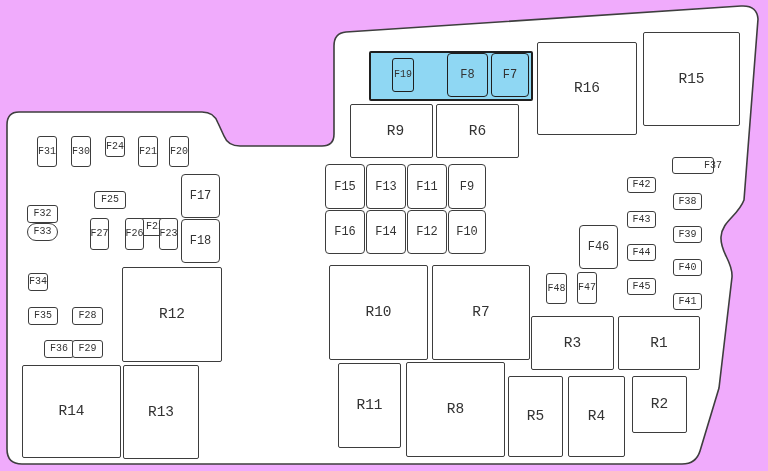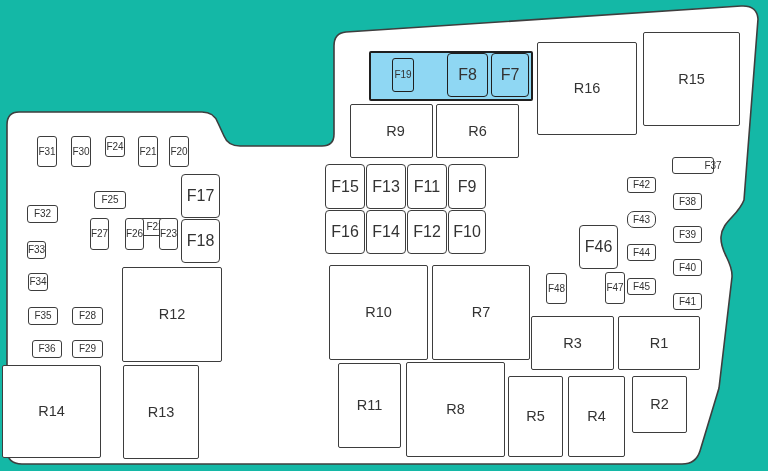--- a/index.html
+++ b/index.html
@@ -1,20 +1,20 @@
 <!DOCTYPE html>
 <html><head>
 <meta charset="utf-8">
 <style>
   html,body{margin:0;padding:0;background:#ffffff;}
   .stage{
     position:relative;
     width:768px;height:471px;
-    background:#14b8a6;
-    font-family:Liberation Sans, sans-serif;
+    background:#f0abfc;
+    font-family:Liberation Mono, monospace;
     overflow:hidden;
   }
   .stage svg{position:absolute;left:0;top:0;}
   #strip{
     position:absolute;
     background:#8fd7f3;
     border:2.5px solid #1f1f1f;
     border-radius:2px;
     box-sizing:border-box;
   }
@@ -24,21 +24,21 @@
     display:flex;
     align-items:center;
     justify-content:center;
     background:#ffffff;
     border:1.5px solid #3d3d3d;
     color:#333333;
     line-height:1;
     white-space:nowrap;
   }
   .fv,.fh{border-radius:3px;font-size:10px;}
-  .sq{border-radius:4px;border-width:1.8px;font-size:16px;}
+  .sq{border-radius:4px;border-width:1.8px;font-size:12px;}
   .relay{border-radius:2px;font-size:14.5px;border-width:1.4px;}
   .hl{background:#8fd7f3;border-color:#1f1f1f;}
 </style>
 </head>
 <body>
 
 <div class="stage">
   <svg width="768" height="471" viewBox="0 0 768 471" aria-hidden="true">
     <path d="M 19,112
          L 202,112
@@ -69,63 +69,63 @@
   <div id="boxes">
       <div class="box fv hl" style="left: 392px; top: 58px; width: 22px; height: 34px;">F19</div>
       <div class="box sq hl" style="left: 447px; top: 53px; width: 41px; height: 44px;">F8</div>
       <div class="box sq hl" style="left: 491px; top: 53px; width: 38px; height: 44px;">F7</div>
       <div class="box fv" style="left: 37px; top: 136px; width: 20px; height: 31px;">F31</div>
       <div class="box fv" style="left: 71px; top: 136px; width: 20px; height: 31px;">F30</div>
       <div class="box fv" style="left: 105px; top: 136px; width: 20px; height: 21px;">F24</div>
       <div class="box fv" style="left: 138px; top: 136px; width: 20px; height: 31px;">F21</div>
       <div class="box fv" style="left: 169px; top: 136px; width: 20px; height: 31px;">F20</div>
       <div class="box fh" style="left: 27px; top: 205px; width: 31px; height: 18px;">F32</div>
-      <div class="box fh" style="left: 27px; top: 241px; width: 19px; height: 18px;">F33</div>
+      <div class="box fh" style="left: 27px; top: 223px; width: 31px; height: 18px; border-radius: 9px;">F33</div>
       <div class="box fh" style="left: 94px; top: 191px; width: 32px; height: 18px;">F25</div>
       <div class="box fh" style="left: 137px; top: 191px; width: 36px; height: 18px; margin-top: 27px;">F22</div>
       <div class="box fv" style="left: 90px; top: 218px; width: 19px; height: 32px;">F27</div>
       <div class="box fv" style="left: 125px; top: 218px; width: 19px; height: 32px;">F26</div>
       <div class="box fv" style="left: 159px; top: 218px; width: 19px; height: 32px;">F23</div>
       <div class="box sq" style="left: 181px; top: 174px; width: 39px; height: 44px;">F17</div>
       <div class="box sq" style="left: 181px; top: 219px; width: 39px; height: 44px;">F18</div>
       <div class="box fh" style="left: 28px; top: 273px; width: 20px; height: 18px;">F34</div>
       <div class="box fh" style="left: 28px; top: 307px; width: 30px; height: 18px;">F35</div>
       <div class="box fh" style="left: 72px; top: 307px; width: 31px; height: 18px;">F28</div>
-      <div class="box fh" style="left: 32px; top: 340px; width: 30px; height: 18px;">F36</div>
+      <div class="box fh" style="left: 44px; top: 340px; width: 30px; height: 18px;">F36</div>
       <div class="box fh" style="left: 72px; top: 340px; width: 31px; height: 18px;">F29</div>
       <div class="box sq" style="left: 325px; top: 164px; width: 40px; height: 45px;">F15</div>
       <div class="box sq" style="left: 366px; top: 164px; width: 40px; height: 45px;">F13</div>
       <div class="box sq" style="left: 407px; top: 164px; width: 40px; height: 45px;">F11</div>
       <div class="box sq" style="left: 448px; top: 164px; width: 38px; height: 45px;">F9</div>
       <div class="box sq" style="left: 325px; top: 210px; width: 40px; height: 44px;">F16</div>
       <div class="box sq" style="left: 366px; top: 210px; width: 40px; height: 44px;">F14</div>
       <div class="box sq" style="left: 407px; top: 210px; width: 40px; height: 44px;">F12</div>
       <div class="box sq" style="left: 448px; top: 210px; width: 38px; height: 44px;">F10</div>
       <div class="box fh" style="left: 672px; top: 157px; width: 31px; height: 17px; padding-left: 40px;">F37</div>
       <div class="box fh" style="left: 627px; top: 177px; width: 29px; height: 16px;">F42</div>
       <div class="box fh" style="left: 673px; top: 193px; width: 29px; height: 17px;">F38</div>
-      <div class="box fh" style="left: 627px; top: 211px; width: 29px; height: 17px; border-radius: 7px;">F43</div>
+      <div class="box fh" style="left: 627px; top: 211px; width: 29px; height: 17px;">F43</div>
       <div class="box fh" style="left: 673px; top: 226px; width: 29px; height: 17px;">F39</div>
       <div class="box fh" style="left: 627px; top: 244px; width: 29px; height: 17px;">F44</div>
       <div class="box fh" style="left: 673px; top: 259px; width: 29px; height: 17px;">F40</div>
       <div class="box fh" style="left: 627px; top: 278px; width: 29px; height: 17px;">F45</div>
       <div class="box fh" style="left: 673px; top: 293px; width: 29px; height: 17px;">F41</div>
       <div class="box sq" style="left: 579px; top: 225px; width: 39px; height: 44px;">F46</div>
       <div class="box fv" style="left: 546px; top: 273px; width: 21px; height: 31px;">F48</div>
-      <div class="box fv" style="left: 577px; top: 272px; width: 20px; height: 32px; margin-left: 28px;">F47</div>
+      <div class="box fv" style="left: 577px; top: 272px; width: 20px; height: 32px;">F47</div>
       <div class="box relay" style="left: 350px; top: 104px; width: 83px; height: 54px; padding-left: 8px;">R9</div>
       <div class="box relay" style="left: 436px; top: 104px; width: 83px; height: 54px;">R6</div>
       <div class="box relay" style="left: 537px; top: 42px; width: 100px; height: 93px;">R16</div>
       <div class="box relay" style="left: 643px; top: 32px; width: 97px; height: 94px;">R15</div>
       <div class="box relay" style="left: 122px; top: 267px; width: 100px; height: 95px;">R12</div>
       <div class="box relay" style="left: 329px; top: 265px; width: 99px; height: 95px;">R10</div>
       <div class="box relay" style="left: 432px; top: 265px; width: 98px; height: 95px;">R7</div>
       <div class="box relay" style="left: 531px; top: 316px; width: 83px; height: 54px;">R3</div>
       <div class="box relay" style="left: 618px; top: 316px; width: 82px; height: 54px;">R1</div>
-      <div class="box relay" style="left: 2px; top: 365px; width: 99px; height: 93px;">R14</div>
+      <div class="box relay" style="left: 22px; top: 365px; width: 99px; height: 93px;">R14</div>
       <div class="box relay" style="left: 123px; top: 365px; width: 76px; height: 94px;">R13</div>
       <div class="box relay" style="left: 338px; top: 363px; width: 63px; height: 85px;">R11</div>
       <div class="box relay" style="left: 406px; top: 362px; width: 99px; height: 95px;">R8</div>
       <div class="box relay" style="left: 508px; top: 376px; width: 55px; height: 81px;">R5</div>
       <div class="box relay" style="left: 568px; top: 376px; width: 57px; height: 81px;">R4</div>
       <div class="box relay" style="left: 632px; top: 376px; width: 55px; height: 57px;">R2</div>
     </div>
 </div>
 
 </body></html>

